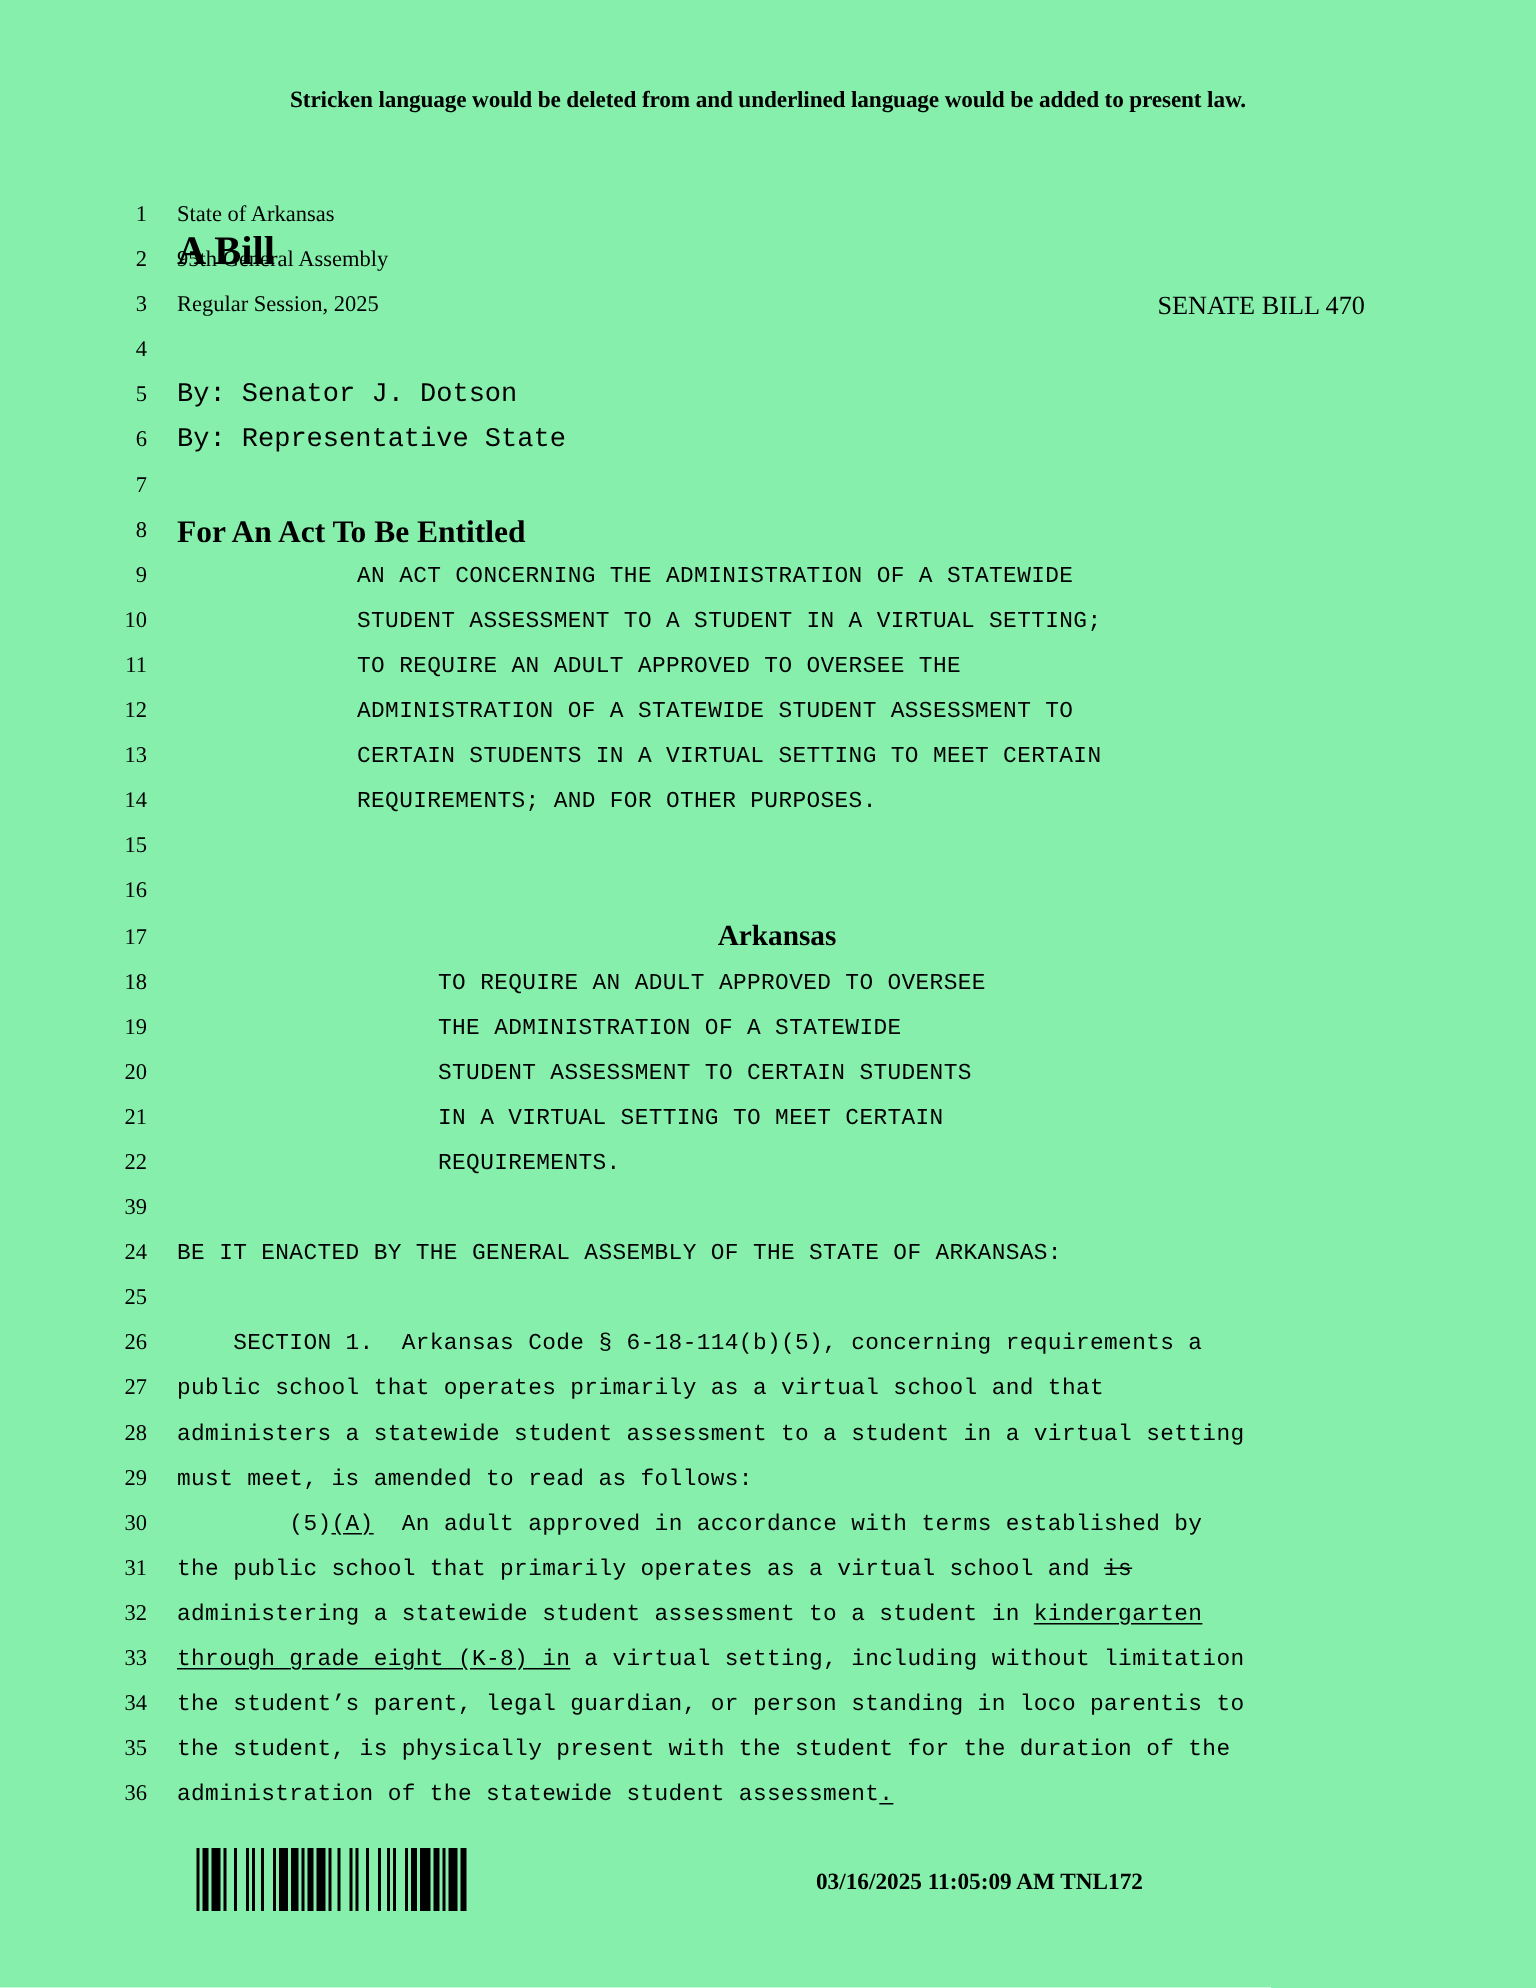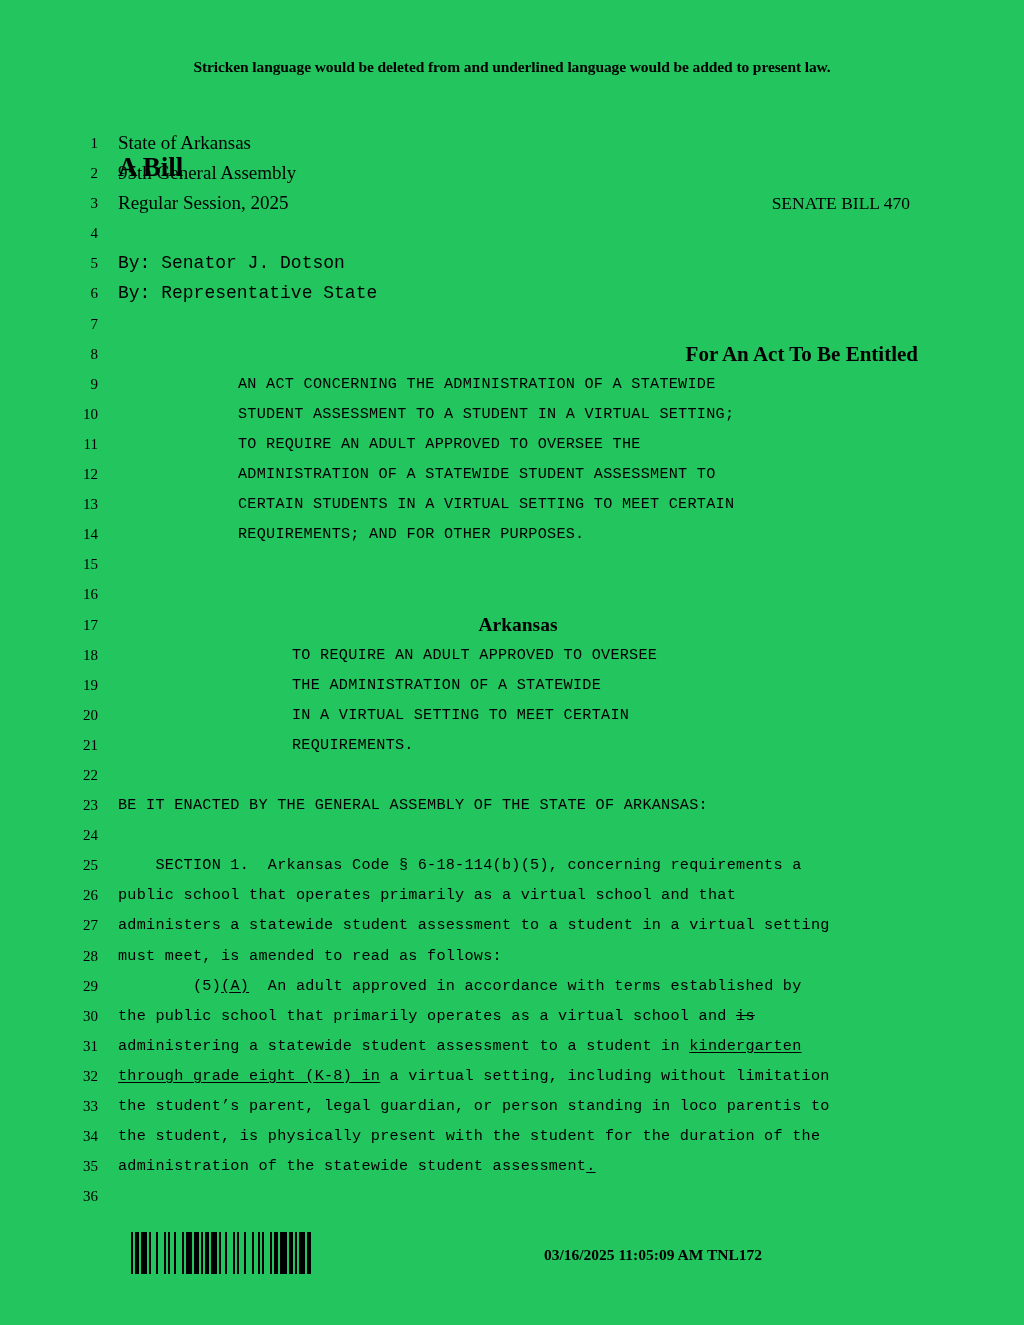--- a/index.html
+++ b/index.html
@@ -4,21 +4,21 @@
 <style>
   html, body {
     margin: 0;
     padding: 0;
     background: #ffffff;
   }
   .page {
     position: relative;
     width: 1024px;
     height: 1325px;
-    background: #22c55e;
+    background: #86efac;
     overflow: hidden;
     font-family: "Liberation Serif", "DejaVu Serif", serif;
     color: #000000;
   }
 
   
   .notice {
     position: absolute;
     top: 58px;
     left: 0;
@@ -62,21 +62,21 @@
     letter-spacing: 0.25px;
     color: #000;
   }
   
   .row.serif {
     font-family: Liberation Mono, monospace;
     font-size: 18px;
     letter-spacing: 0;
   }
   .row.center-head {
-    text-align: right;
+    text-align: left;
     font-family: "Liberation Serif", "DejaVu Serif", serif;
     font-weight: bold;
     font-size: 21px;
     letter-spacing: 0;
   }
   .row.caption {
     padding-left: 120px;
   }
   .row.subtitle-head {
     text-align: center;
@@ -93,21 +93,21 @@
   .mast-row {
     position: relative;
     height: 30.1px;
     line-height: 30.1px;
   }
   .mast-left {
     position: absolute;
     left: 0;
     top: 0;
     font-family: "Liberation Serif", "DejaVu Serif", serif;
-    font-size: 19px;
+    font-size: 15px;
     text-align: right;
   }
   .mast-center {
     position: absolute;
     left: 0;
     top: -6px;
     width: 800px;
     font-family: "Liberation Serif", "DejaVu Serif", serif;
     font-weight: bold;
     font-size: 27px;
@@ -177,21 +177,21 @@
       <div class="lineno">13</div>
       <div class="lineno">14</div>
       <div class="lineno">15</div>
       <div class="lineno">16</div>
       <div class="lineno">17</div>
       <div class="lineno">18</div>
       <div class="lineno">19</div>
       <div class="lineno">20</div>
       <div class="lineno">21</div>
       <div class="lineno">22</div>
-      <div class="lineno">23</div>
+      <div class="lineno">39</div>
       <div class="lineno">24</div>
       <div class="lineno">25</div>
       <div class="lineno">26</div>
       <div class="lineno">27</div>
       <div class="lineno">28</div>
       <div class="lineno">29</div>
       <div class="lineno">30</div>
       <div class="lineno">31</div>
       <div class="lineno">32</div>
       <div class="lineno">33</div>
@@ -234,20 +234,21 @@
     <div class="row caption">REQUIREMENTS; AND FOR OTHER PURPOSES.</div>
 
     <div class="row"> </div>
 
     <div class="row"> </div>
 
     <div class="row subtitle-head">Arkansas</div>
 
     <div class="row subtitle-body">TO REQUIRE AN ADULT APPROVED TO OVERSEE</div>
     <div class="row subtitle-body">THE ADMINISTRATION OF A STATEWIDE</div>
+    <div class="row subtitle-body">STUDENT ASSESSMENT TO CERTAIN STUDENTS</div>
     <div class="row subtitle-body">IN A VIRTUAL SETTING TO MEET CERTAIN</div>
     <div class="row subtitle-body">REQUIREMENTS.</div>
 
     <div class="row"> </div>
 
     <div class="row">BE IT ENACTED BY THE GENERAL ASSEMBLY OF THE STATE OF ARKANSAS:</div>
 
     <div class="row"> </div>
 
     <div class="row">    SECTION 1.  Arkansas Code § 6-18-114(b)(5), concerning requirements a</div>

